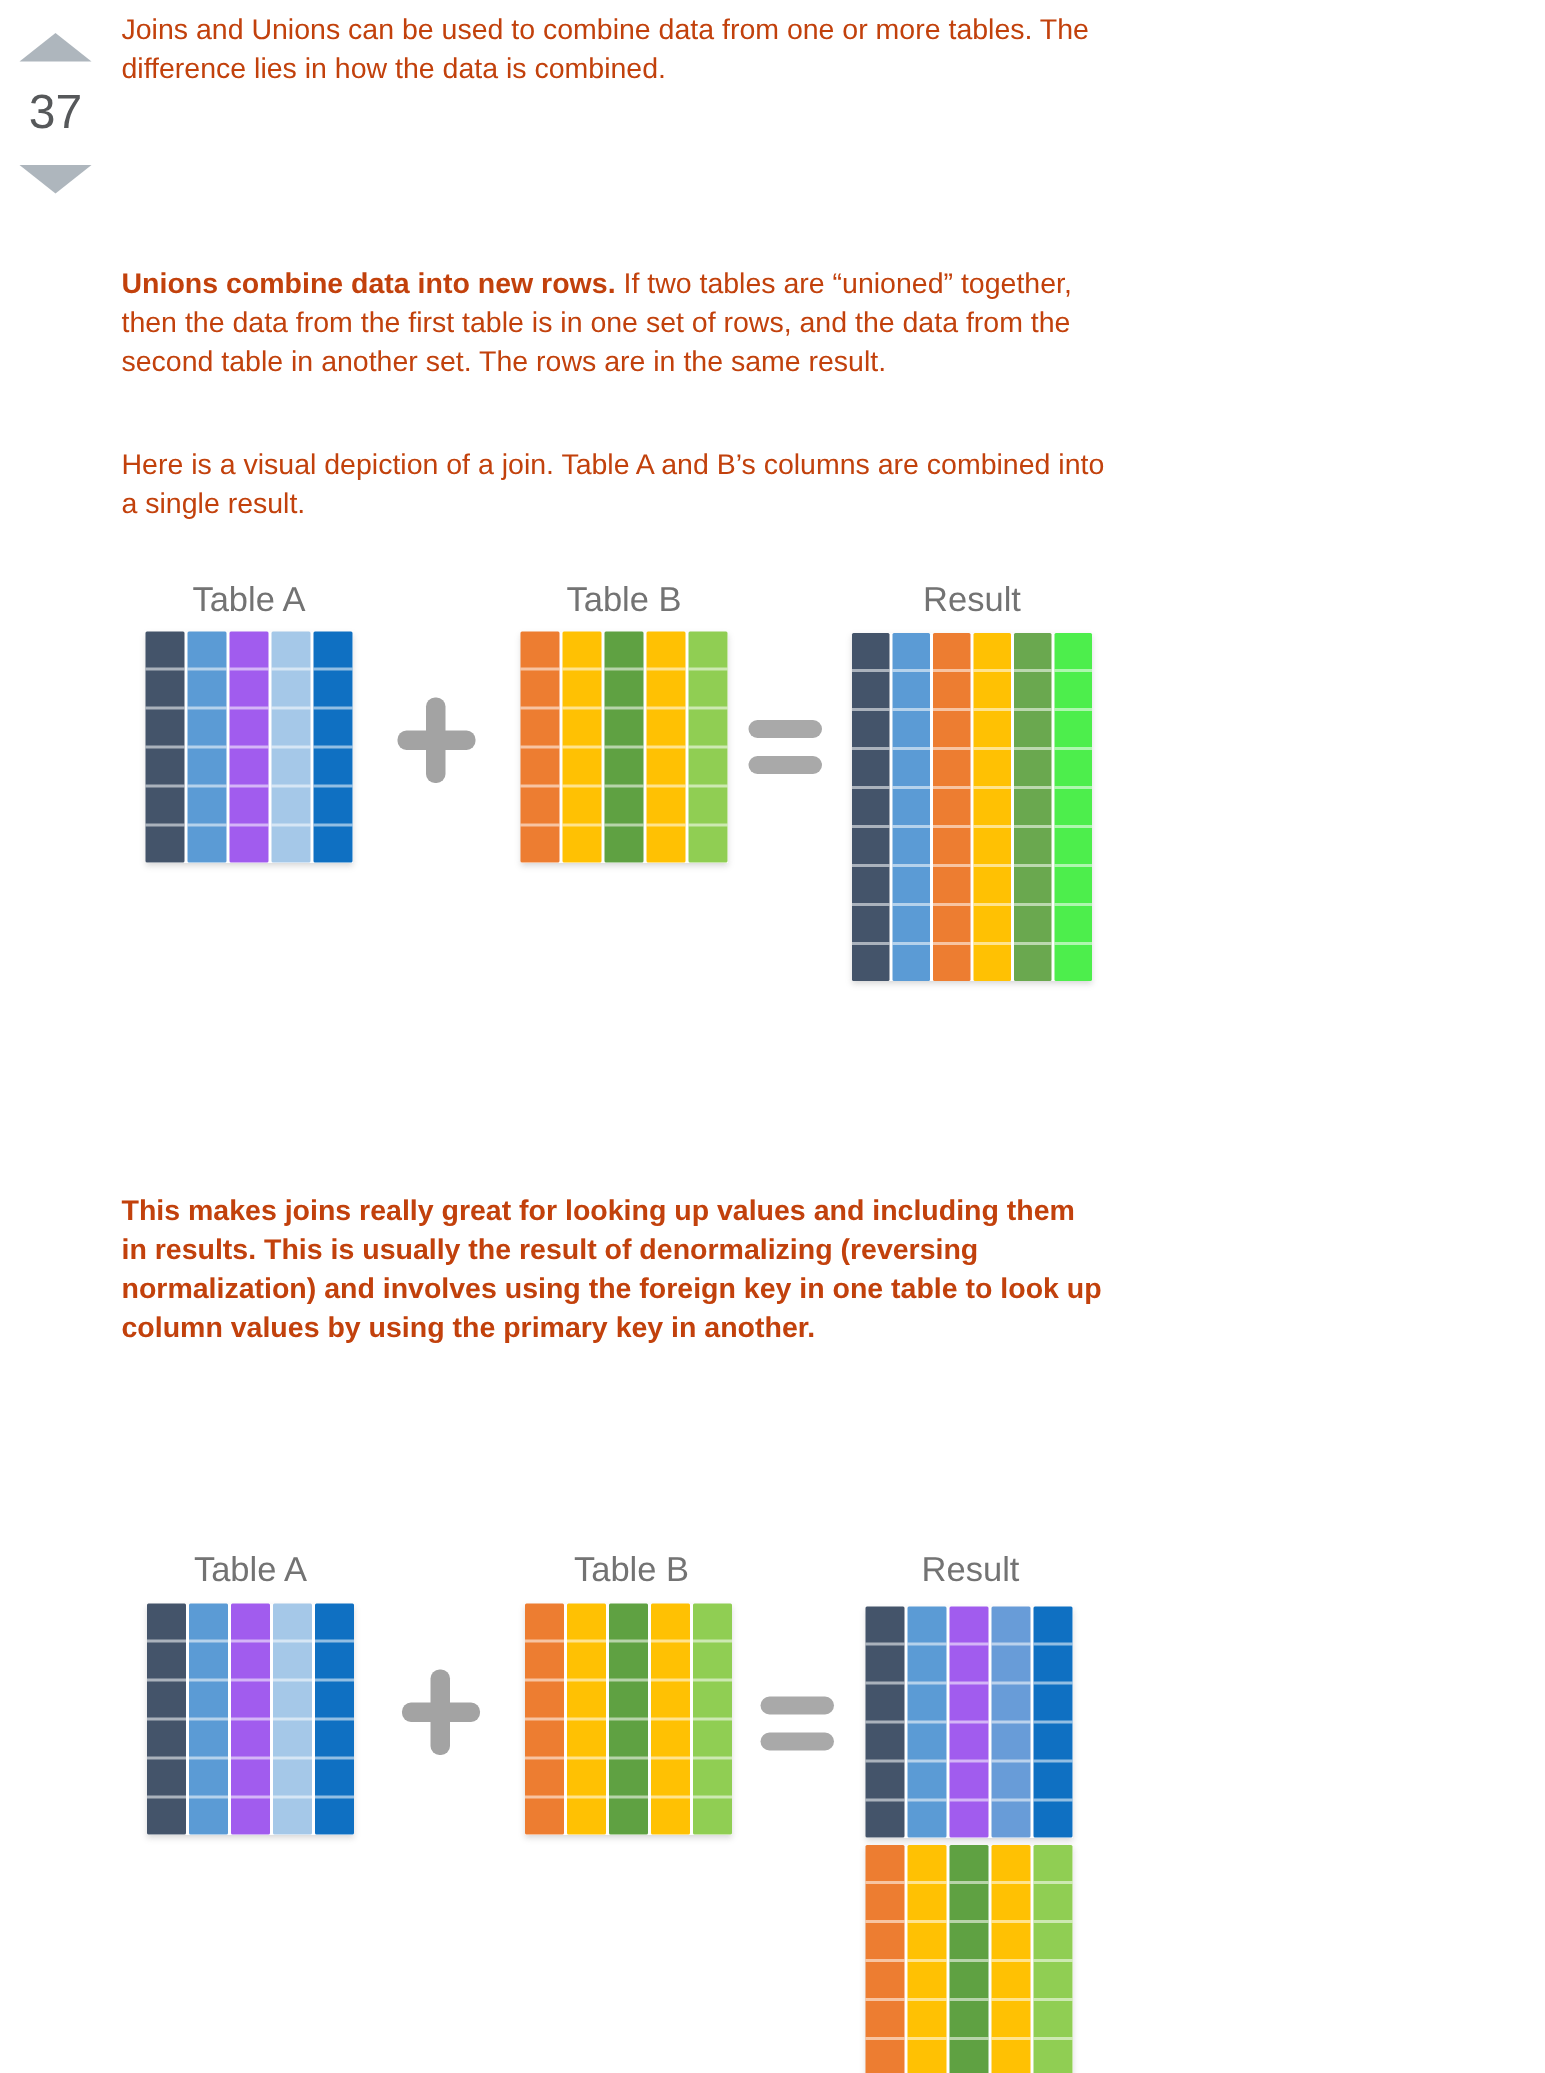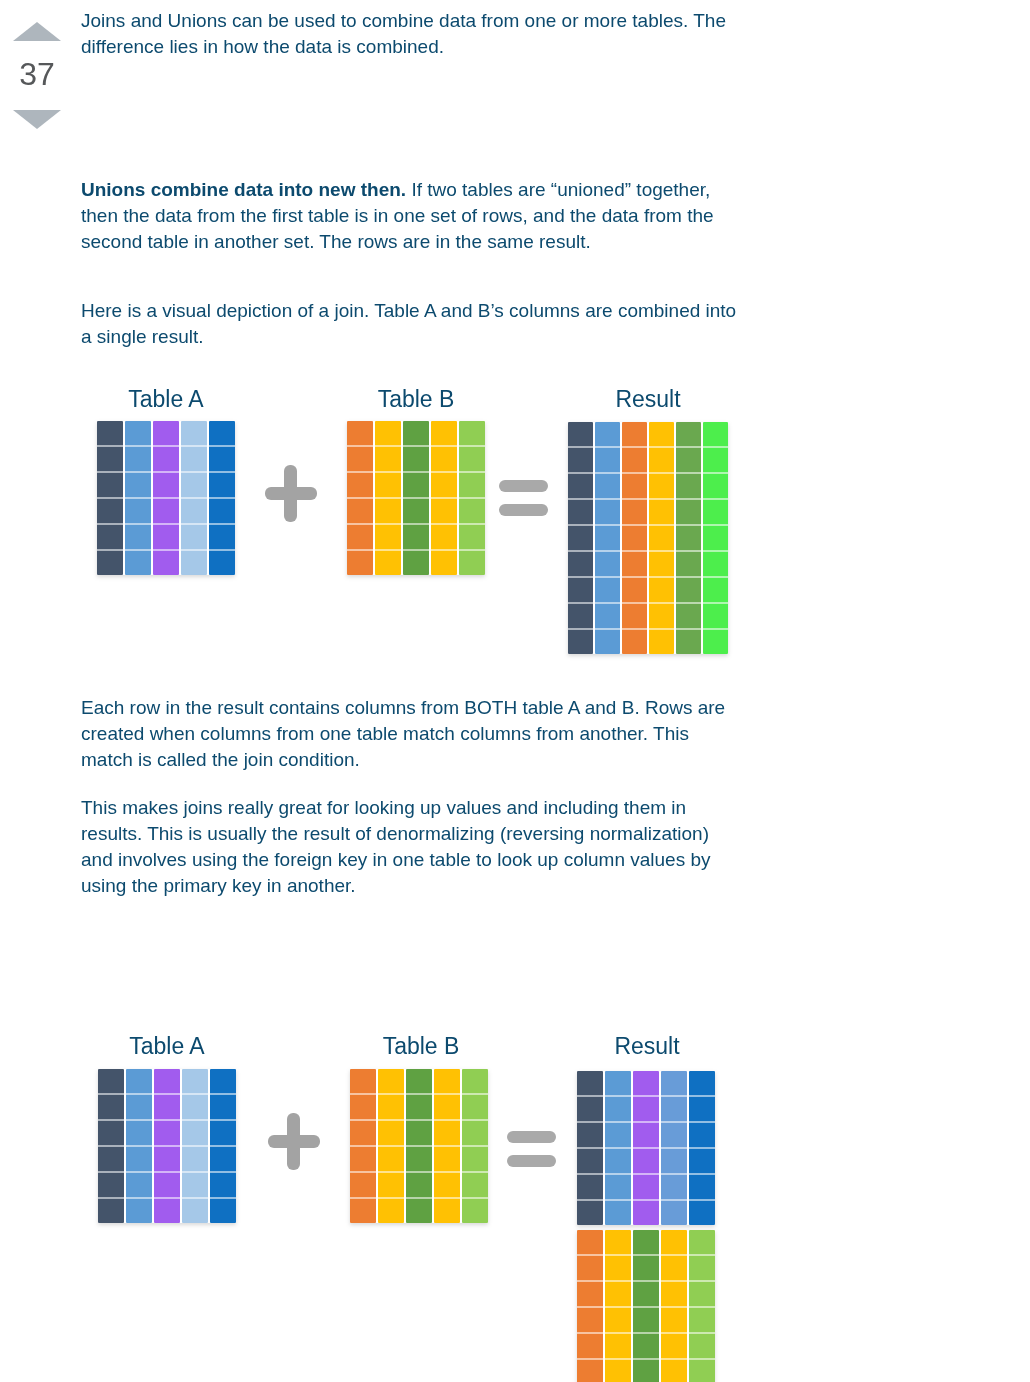--- a/index.html
+++ b/index.html
@@ -7,26 +7,26 @@
     position:relative;width:1030px;height:1382px;background:#ffffff;overflow:hidden;
     font-family:"Liberation Sans", sans-serif;
   }
   
   .pager{position:absolute;left:13px;top:22px;width:48px;}
   .tri{width:0;height:0;margin:0 auto;}
   .tri.up{border-left:24px solid transparent;border-right:24px solid transparent;border-bottom:19px solid #aeb6bd;position:absolute;left:0;top:0;}
   .tri.down{border-left:24px solid transparent;border-right:24px solid transparent;border-top:19px solid #aeb6bd;position:absolute;left:0;top:88px;}
   .page-num{position:absolute;left:0;top:34px;width:48px;text-align:center;font-size:32px;color:#56585a;}
   
-  .para{position:absolute;left:81px;width:656px;font-size:19px;line-height:26px;color:#0c4a6e;}
+  .para{position:absolute;left:81px;width:656px;font-size:19px;line-height:26px;color:#c2410c;}
   .para strong{font-weight:bold;}
   .p1{top:8px;} .p2{top:78px;} .p3{top:177px;} .p4{top:298px;}
-  .p5{top:695px;} .p6{top:795px;} .p7{top:920px;}
-  
-  .dlabel{position:absolute;font-size:23px;line-height:24px;color:#0c4a6e;text-align:center;}
+  .p5{top:695px;} .p6{top:795px;font-weight:bold;} .p7{top:920px;}
+  
+  .dlabel{position:absolute;font-size:23px;line-height:24px;color:#737373;text-align:center;}
   
   .grid{position:absolute;display:grid;column-gap:2px;grid-auto-rows:100%;box-shadow:0 2px 4px rgba(130,130,130,0.3);}
   .gcol{position:relative;height:100%;border-radius:1px;}
   .gsep{position:absolute;left:0;right:0;height:2px;background:rgba(255,255,255,0.55);}
   
   .plus{position:absolute;width:52px;height:57px;}
   .plus .h{position:absolute;left:0;top:22px;width:52px;height:13px;background:#a3a3a3;border-radius:6px;}
   .plus .v{position:absolute;left:19px;top:0;width:13px;height:57px;background:#a3a3a3;border-radius:6px;}
   .equals{position:absolute;width:49px;height:36px;}
   .equals .b{position:absolute;left:0;width:49px;height:12px;background:#a9a9a9;border-radius:6px;}
@@ -39,21 +39,21 @@
 
   <div class="pager">
     <div class="tri up"></div>
     <div class="page-num">37</div>
     <div class="tri down"></div>
   </div>
 
   <div class="para p1"><span>Joins and Unions can be used to combine data from one or more tables. The difference lies in how the data is combined.</span></div>
 
 
-  <div class="para p3"><strong>Unions combine data into new then.</strong><span> If two tables are “unioned” together, then the data from the first table is in one set of rows, and the data from the second table in another set. The rows are in the same result.</span></div>
+  <div class="para p3"><strong>Unions combine data into new rows.</strong><span> If two tables are “unioned” together, then the data from the first table is in one set of rows, and the data from the second table in another set. The rows are in the same result.</span></div>
 
   <div class="para p4"><span>Here is a visual depiction of a join. Table A and B’s columns are combined into a single result.</span></div>
 
   <div class="dlabel" style="left:97px;top:387px;width:138px;">Table A</div>
   <div class="dlabel" style="left:347px;top:387px;width:138px;">Table B</div>
   <div class="dlabel" style="left:568px;top:387px;width:160px;">Result</div>
 
   <div class="grid" style="left: 97px; top: 421px; grid-template-columns: repeat(5, 26px); height: 154px;">
       <div class="gcol" style="background: rgb(68, 84, 106);">
         <div class="gsep" style="top: 24px;"></div>
@@ -192,21 +192,20 @@
         <div class="gsep" style="top: 50px;"></div>
         <div class="gsep" style="top: 76px;"></div>
         <div class="gsep" style="top: 102px;"></div>
         <div class="gsep" style="top: 128px;"></div>
         <div class="gsep" style="top: 154px;"></div>
         <div class="gsep" style="top: 180px;"></div>
         <div class="gsep" style="top: 206px;"></div>
       </div>
     </div>
 
-  <div class="para p5"><span>Each row in the result contains columns from BOTH table A and B. Rows are created when columns from one table match columns from another. This match is called the join condition.</span></div>
   <div class="para p6"><span>This makes joins really great for looking up values and including them in results. This is usually the result of denormalizing (reversing normalization) and involves using the foreign key in one table to look up column values by using the primary key in another.</span></div>
 
   <div class="dlabel" style="left:98px;top:1034px;width:138px;">Table A</div>
   <div class="dlabel" style="left:350px;top:1034px;width:142px;">Table B</div>
   <div class="dlabel" style="left:577px;top:1034px;width:140px;">Result</div>
 
   <div class="grid" style="left: 98px; top: 1069px; grid-template-columns: repeat(5, 26px); height: 154px;">
       <div class="gcol" style="background: rgb(68, 84, 106);">
         <div class="gsep" style="top: 24px;"></div>
         <div class="gsep" style="top: 50px;"></div>

